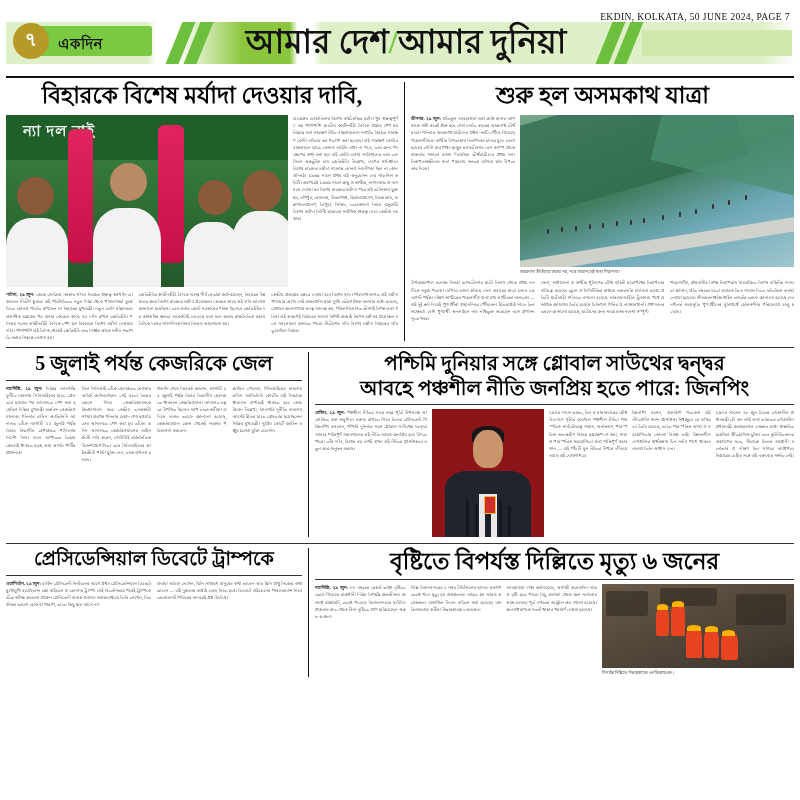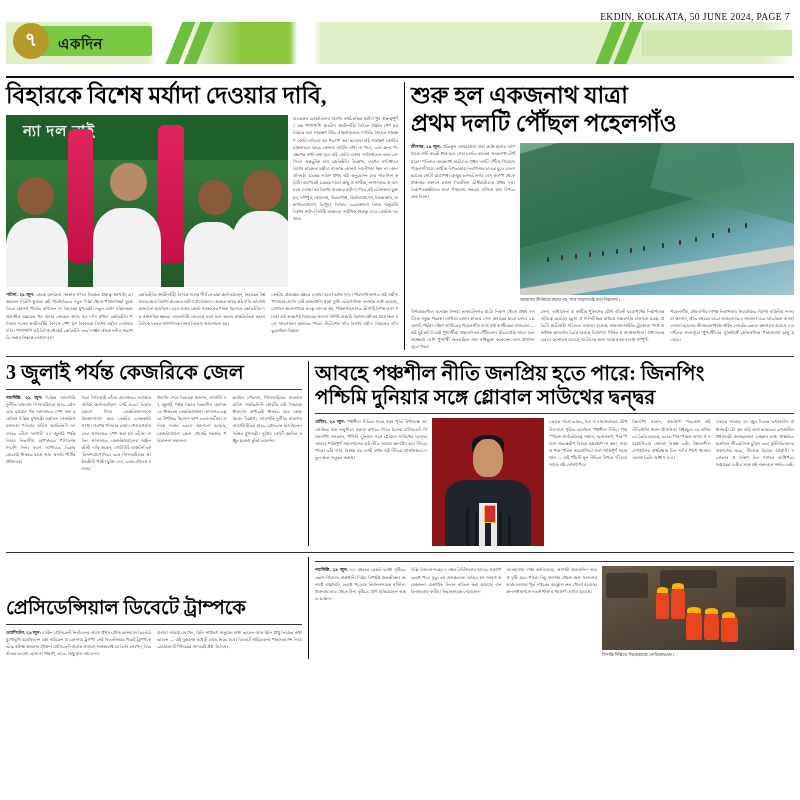--- a/index.html
+++ b/index.html
@@ -51,25 +51,25 @@
   .mh-bnbox{position:absolute;right:2px;top:16px;width:150px;height:26px;background:#cfe8ae;z-index:2;}
 
   .rule-thick{height:2px;background:#111;margin:4px 0 0 0;}
   .rule-thin{height:1px;background:#333;margin:3px 0;}
 
   
   .block{display:flex;}
   .colsep{width:1px;background:#111;margin:0 6px;flex:none;}
 
   .hl{
-    font-weight:bold;color:#000;line-height:1.18;
+    font-weight:bold;color:#000;text-align:center;line-height:1.18;
   }
   .hl.big{font-size:23px;}
   .hl.med{font-size:20px;}
-  .hl.sm{font-size:19px;margin-top:40px;}
+  .hl.sm{font-size:19px;}
 
   .body-cols{display:flex;gap:6px;}
   .tcol{flex:1;}
   .txt{
     font-size:4.4px;line-height:1.62;text-align:justify;color:#1c1c1c;
     word-break:break-all;
   }
   .txt b{font-weight:bold;}
   .photo{position:relative;overflow:hidden;background:#ccc;}
   .cap{font-size:4.2px;line-height:1.5;text-align:justify;color:#222;}
@@ -108,20 +108,23 @@
 
   <div class="masthead">
     <div class="mh-band"></div>
     <div class="mh-greenbar"></div>
     <div class="mh-logo-circle">৭</div>
     <div class="mh-ekdin">একদিন</div>
     <div class="sl a"></div>
     <div class="sl b"></div>
     <div class="sl c"></div>
     <div class="sl d"></div>
+    <div class="mh-title">
+      <span>আমার দেশ</span><span class="sep">/</span><span>আমার দুনিয়া</span>
+    </div>
     <div class="mh-bnbox"></div>
     <div class="mh-edline">EKDIN, KOLKATA, 50 JUNE 2024, PAGE 7</div>
     <div class="mh-bnline">কলকাতা, ৩০ জুন ২০২৪</div>
   </div>
 
   <div class="rule-thick"></div>
 
   <div class="block" style="margin-top:4px;">
 
     <div style="width:392px;">
@@ -158,22 +161,21 @@
           </div>
         <div class="tcol">
             <div class="txt">কেন্দ্রীয় প্রকল্পের ক্ষেত্রে দেওয়া হবে বিশেষ ছাড়। পরিসংখ্যানগত এই মর্যাদা পাওয়ার যোগ্য সেই রাজ্যগুলি যারা দুর্গম ভৌগোলিক অবস্থার মধ্যে রয়েছে, যেখানে জনসংখ্যার ঘনত্ব আদ্যন্ত কম, পরিকাঠামোগত ভীষণই বিপন্ন এবং গরিব। এই কারণেই বিহারের সমস্যা বিশিষ্ট রাজ্যই বিশেষ মর্যাদার প্রয়োজন বলে আলোচনা জানতে পারে। নীতীশের দাবি বিশেষ মর্যাদা বিহারের দাবি তুলেছিল বিহার।</div>
           </div>
       </div>
     </div>
 
     <div class="colsep"></div>
 
     <div style="flex:1;">
-      <div class="hl big">শুরু হল একজনাথ যাত্রা</div>
-      <div class="hl big" style="margin-top:1px;">প্রথম দলটি পৌঁছল পহেলগাঁও</div>
+      <div class="hl big">শুরু হল অসমকাথ যাত্রা</div>
 
       <div style="display:flex;gap:5px;margin-top:6px;">
         <div style="width:104px;">
           <div class="txt"><b>শ্রীনগর, ২৯ জুন:</b> <span>প্রতিকূল আবহাওয়া এবং জঙ্গি হানার আশঙ্কাকে সঙ্গী করেই শুরু হয়ে গেল চলতি বছরের অমরনাথ তীর্থযাত্রা। শনিবার অমরনাথ যাত্রীদের প্রথম দলটি পৌঁছে গিয়েছে পহেলগাঁওয়ে। কাশ্মীর উপত্যকায় নিরাপত্তার চাদরে মুড়ে ফেলা হয়েছে গোটা যাত্রাপথ। জম্মুর ভগবতীনগর বেস ক্যাম্প থেকে শুক্রবার সকালে রওনা দিয়েছিল তীর্থযাত্রীদের প্রথম দল। নিরাপত্তারক্ষীদের কড়া পাহারায় কনভয় এগিয়ে যায় উপত্যকার দিকে।</span></div>
         </div>
         <div style="flex:1;">
           <div class="photo ph-amar" style="width:100%;height:152px;">
             <div class="ridge" style="left:-10%;top:-10%;width:90%;height:60%;transform:rotate(-16deg);"></div>
             <div class="ridge" style="right:-20%;top:-5%;width:70%;height:50%;transform:rotate(14deg);background:#4b8f72;"></div>
             <div class="path"></div>
@@ -208,21 +210,21 @@
           </div>
       </div>
     </div>
   </div>
 
   <div class="rule-thin" style="margin-top:6px;"></div>
 
   <div class="block" style="margin-top:4px;">
 
     <div style="width:296px;">
-      <div class="hl med">3 জুলাই পর্যন্ত কেজরিকে জেল</div>
+      <div class="hl med">5 জুলাই পর্যন্ত কেজরিকে জেল</div>
       <div class="rule-thin" style="margin:4px 0 4px 0;"></div>
       <div class="body-cols">
         <div class="tcol">
             <div class="txt"><b>নয়াদিল্লি, ২৯ জুন:</b> <span>দিল্লির আবগারি দুর্নীতি মামলায় সিবিআইয়ের হাতে গ্রেফতার হওয়ার পর আদালতে পেশ করা হয়েছিল দিল্লির মুখ্যমন্ত্রী অরবিন্দ কেজরিওয়ালকে। শনিবার রাউস অ্যাভিনিউ আদালত তাঁকে আগামী ১২ জুলাই পর্যন্ত বিচার বিভাগীয় হেপাজতে পাঠানোর নির্দেশ দিল। ফলে আপাতত তিহার জেলেই থাকতে হচ্ছে আম আদমি পার্টির প্রধানকে।</span></div>
           </div>
         <div class="tcol">
             <div class="txt">দিনে সিবিআই তাঁকে হেফাজতে নেওয়ার আর্জি জানিয়েছিল। সেই মতো তিহার জেলে গিয়ে কেজরিওয়ালকে জিজ্ঞাসাবাদ করে কেন্দ্রীয় তদন্তকারী সংস্থা। এরপর শনিবার মেয়াদ শেষ হওয়ায় ফের আদালতে পেশ করা হয় তাঁকে।
 
 এদিন আদালতে কেজরিওয়ালের আইনজীবী দাবি করেন, গোটাটাই রাজনৈতিক উদ্দেশ্যপ্রণোদিত। তবে সিবিআইয়ের আইনজীবী পাল্টা যুক্তি দেন, তদন্ত এখনও চলছে।</div>
           </div>
@@ -233,22 +235,22 @@
             <div class="txt">জামিন পেলেও, শিবিআইয়ের মামলায় রাউস অ্যাভিনিউ কোর্টের এই সিদ্ধান্তে থারসেন এপারেই থাকতে হবে কেজরিকে।
 
 উল্লেখ্য, আবগারি দুর্নীতি মামলায় আগেই ইডির হাতে গ্রেফতার হয়েছিলেন দিল্লির মুখ্যমন্ত্রী। সুপ্রিম কোর্টে জামিন মঞ্জুর হলেও মুক্তি মেলেনি।</div>
           </div>
       </div>
     </div>
 
     <div class="colsep"></div>
 
     <div style="flex:1;">
+      <div class="hl med">পশ্চিমি দুনিয়ার সঙ্গে গ্লোবাল সাউথের দ্বন্দ্বর</div>
       <div class="hl med" style="margin-top:1px;">আবহে পঞ্চশীল নীতি জনপ্রিয় হতে পারে: জিনপিং</div>
-      <div class="hl med">পশ্চিমি দুনিয়ার সঙ্গে গ্লোবাল সাউথের দ্বন্দ্বর</div>
       <div class="rule-thin" style="margin:4px 0 4px 0;"></div>
       <div style="display:flex;gap:5px;">
         <div style="width:112px;">
             <div class="txt"><b>বেজিং, ২৯ জুন:</b> <span>পঞ্চশীল নীতির সত্তর বছর পূর্তি উপলক্ষে আয়োজিত এক অনুষ্ঠানে বক্তব্য রাখতে গিয়ে চিনের প্রেসিডেন্ট শি জিনপিং বললেন, পশ্চিমি দুনিয়ার সঙ্গে গ্লোবাল সাউথের দ্বন্দ্বের আবহে শান্তিপূর্ণ সহাবস্থানের এই নীতি আরও জনপ্রিয় হয়ে উঠতে পারে। তাঁর দাবি, বিশ্বের বহু দেশই এখন এই নীতির প্রাসঙ্গিকতা নতুন করে অনুভব করছে।</span></div>
           </div>
         <div style="width:112px;">
           <div class="photo ph-xi" style="width:100%;height:128px;">
             <div class="suit"></div>
             <div class="shirt"></div>
             <div class="tie"></div>
@@ -289,20 +291,21 @@
           </div>
         <div class="tcol">
             <div class="txt">ওবামা আরও লেখেন, যিনি সাধারণ মানুষের কথা ভাবেন আর যিনি শুধু নিজের কথা ভাবেন — এই দুজনের মধ্যেই বেছে নিতে হবে। ডিবেটে বাইডেনের পারফরম্যান্স নিয়ে ডেমোক্র্যাট শিবিরের অন্দরেই প্রশ্ন উঠেছে।</div>
           </div>
       </div>
     </div>
 
     <div class="colsep"></div>
 
     <div style="flex:1;">
+      <div class="hl big">বৃষ্টিতে বিপর্যস্ত দিল্লিতে মৃত্যু ৬ জনের</div>
       <div class="rule-thin" style="margin:4px 0;"></div>
       <div style="display:flex;gap:5px;">
         <div style="flex:1;">
             <div class="txt"><b>নয়াদিল্লি, ২৯ জুন:</b> <span>৮৮ বছরের রেকর্ড ভাঙা বৃষ্টিতে ভেসে গিয়েছে রাজধানী দিল্লি। বিপর্যস্ত জনজীবন। জলমগ্ন রাস্তাঘাট, ভেঙে পড়েছে বিমানবন্দরের ছাউনি। শুক্রবার রাত থেকে টানা বৃষ্টিতে প্রাণ হারিয়েছেন অন্তত ৬ জন।</span></div>
           </div>
         <div style="flex:1;">
             <div class="txt">দিল্লি বিমানবন্দরের ১ নম্বর টার্মিনালের ছাদের একাংশ ভেঙে পড়ে মৃত্যু হয় একজনের। আহত হন আরও কয়েকজন। একাধিক উড়ান বাতিল করা হয়েছে। এনডিআরএফ কর্মীরা উদ্ধারকাজে নেমেছেন।</div>
           </div>
         <div style="flex:1;">
             <div class="txt">আবহাওয়া দপ্তর জানিয়েছে, আগামী কয়েকদিন আরও বৃষ্টি হতে পারে। নিচু এলাকা থেকে জল সরানোর কাজ চলছে। পূর্ত দপ্তরের কন্ট্রোল রুম খোলা হয়েছে। জনসাধারণকে সতর্ক থাকার পরামর্শ দেওয়া হয়েছে।</div>

